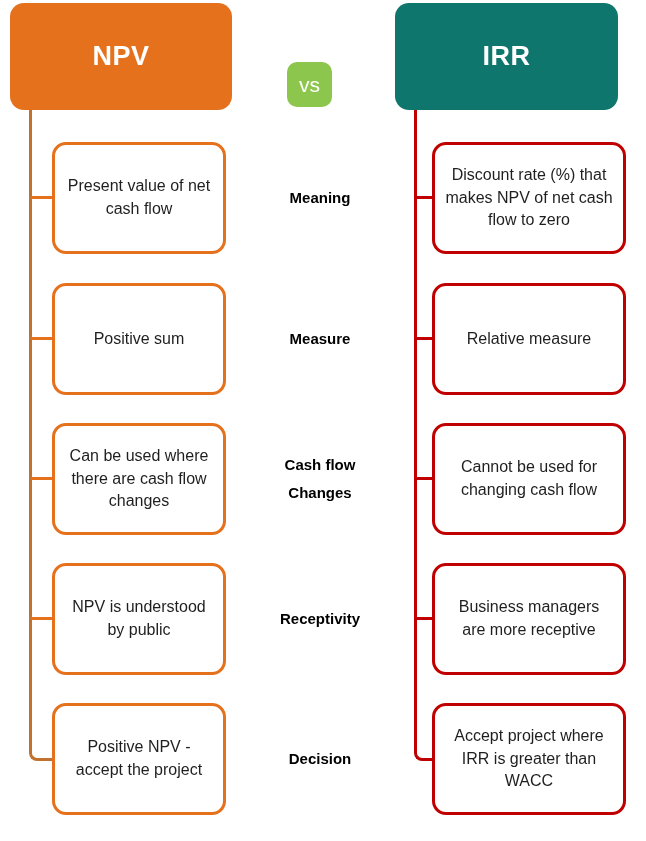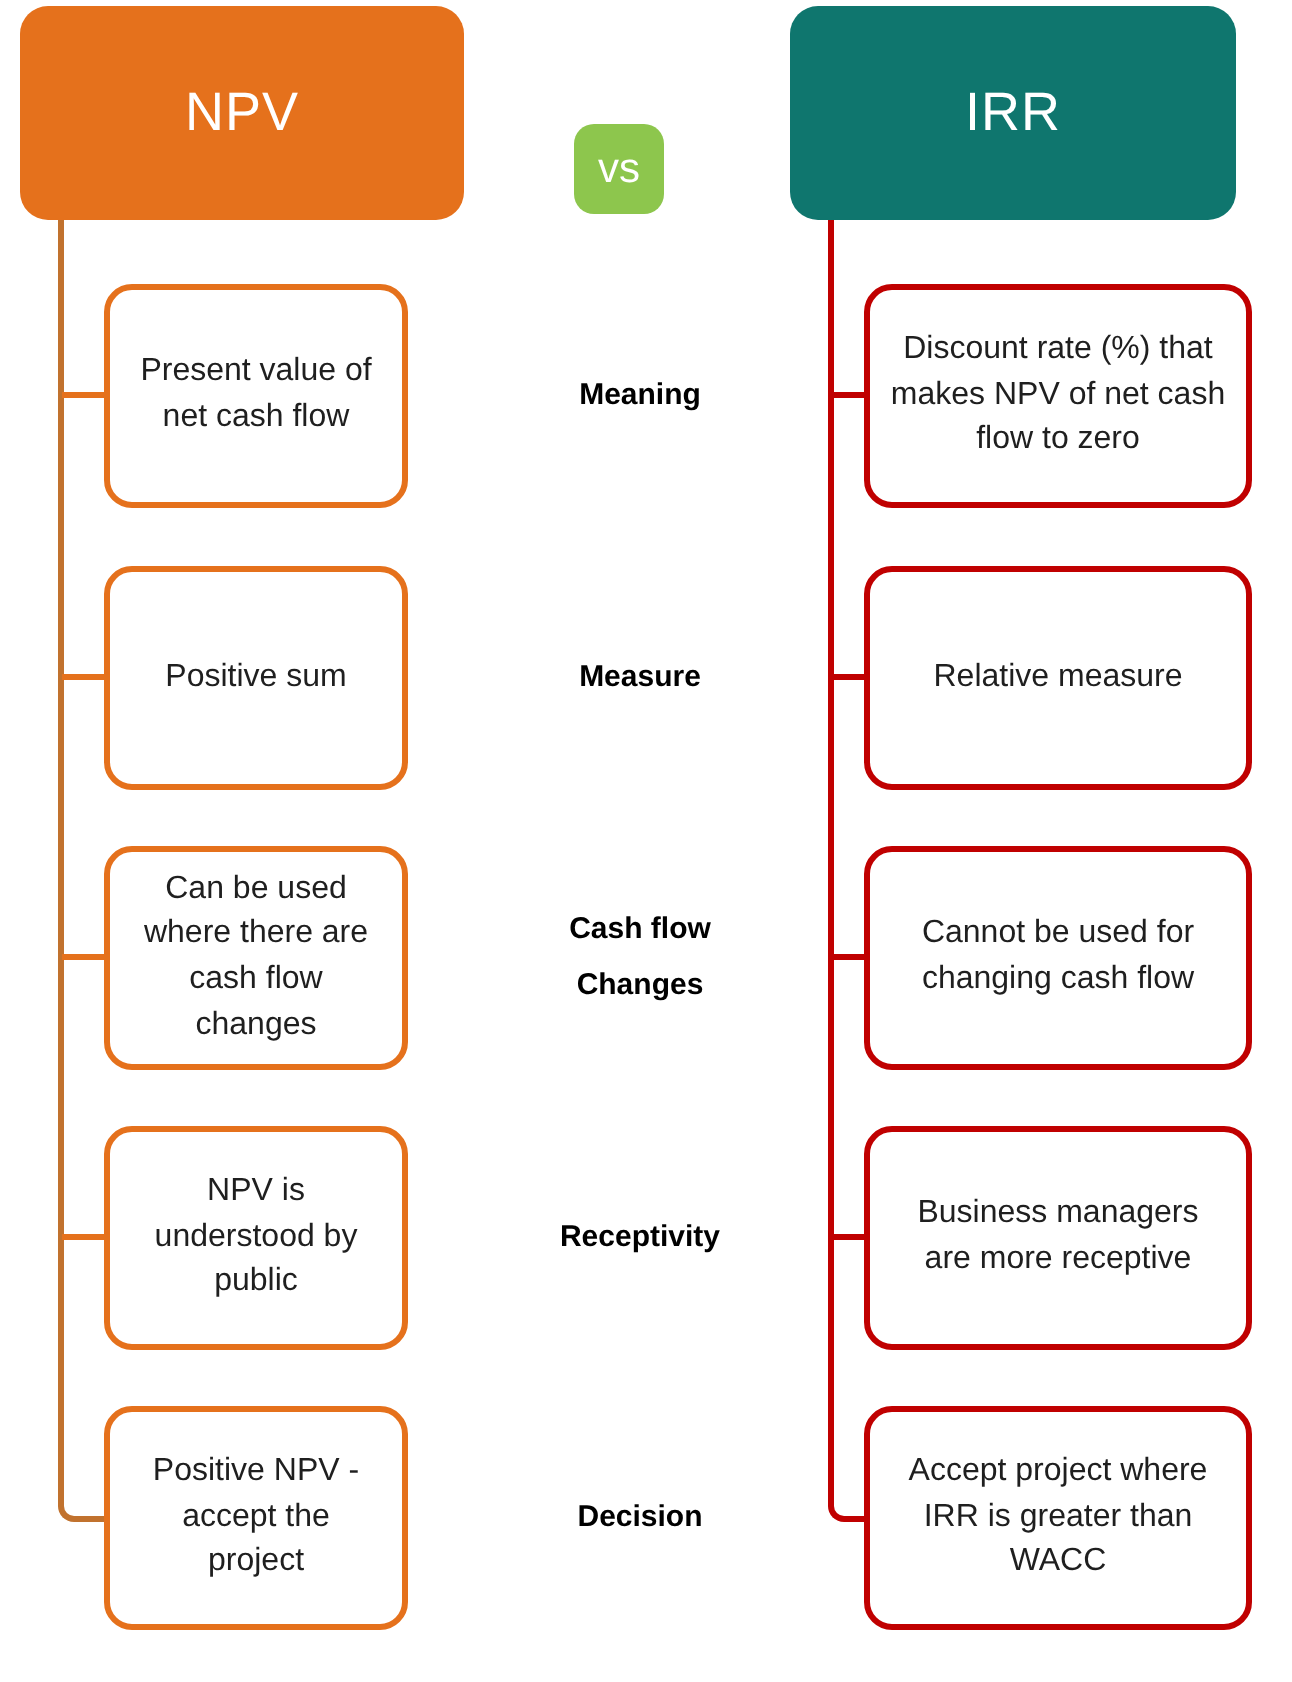--- a/index.html
+++ b/index.html
@@ -8,21 +8,21 @@
     width:646px;height:841px;
     background:#ffffff;
     font-family:"Liberation Sans", sans-serif;
     overflow:hidden;
   }
   
   .hdr{
     position:absolute;
     border-radius:14px;
     color:#ffffff;
-    font-weight:normal;
+    font-weight:bold;
     font-size:27px;
     display:flex;align-items:center;justify-content:center;
     letter-spacing:0.5px;
   }
   .hdr-npv{left:10px;top:3px;width:222px;height:107px;background:#E5711C;}
   .hdr-irr{left:395px;top:3px;width:223px;height:107px;background:#0f766e;}
   .vs-badge{
     position:absolute;left:287px;top:38px;width:45px;height:45px;
     background:#8DC64D;border-radius:10px;color:#ffffff;
     font-size:21px;display:flex;align-items:center;justify-content:center;margin-top:24px;
@@ -44,21 +44,21 @@
     position:absolute;height:112px;
     background:#ffffff;
     border:3px solid;
     border-radius:14px;
     box-sizing:border-box;
     display:flex;align-items:center;justify-content:center;
     text-align:center;
     font-size:16px;line-height:1.42;color:#1f1f1f;
     padding:4px 10px;
   }
-  .lbox{left:52px;width:152px;border-color:#E5711C;}
+  .lbox{left:52px;width:174px;border-color:#E5711C;}
   .rbox{left:432px;width:194px;border-color:#C00000;}
   
   .mlabel{
     position:absolute;left:235px;width:170px;height:112px;
     display:flex;align-items:center;justify-content:center;
     text-align:center;
     font-weight:bold;font-size:15px;color:#000000;
     line-height:1.9;
     white-space:pre-line;
   }

